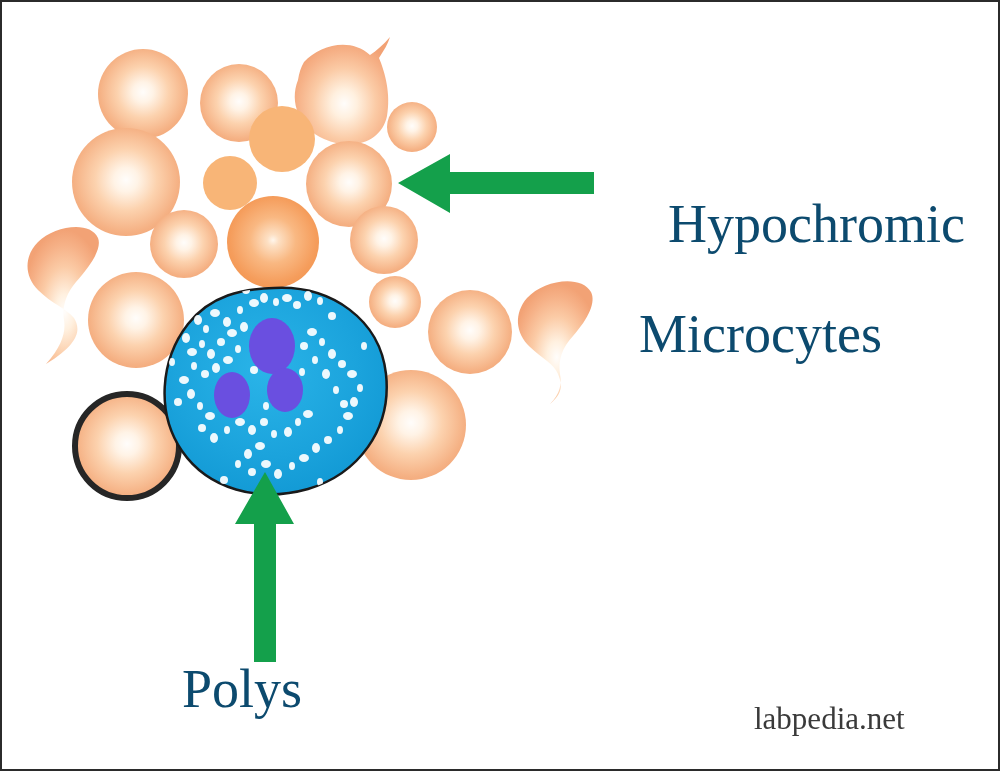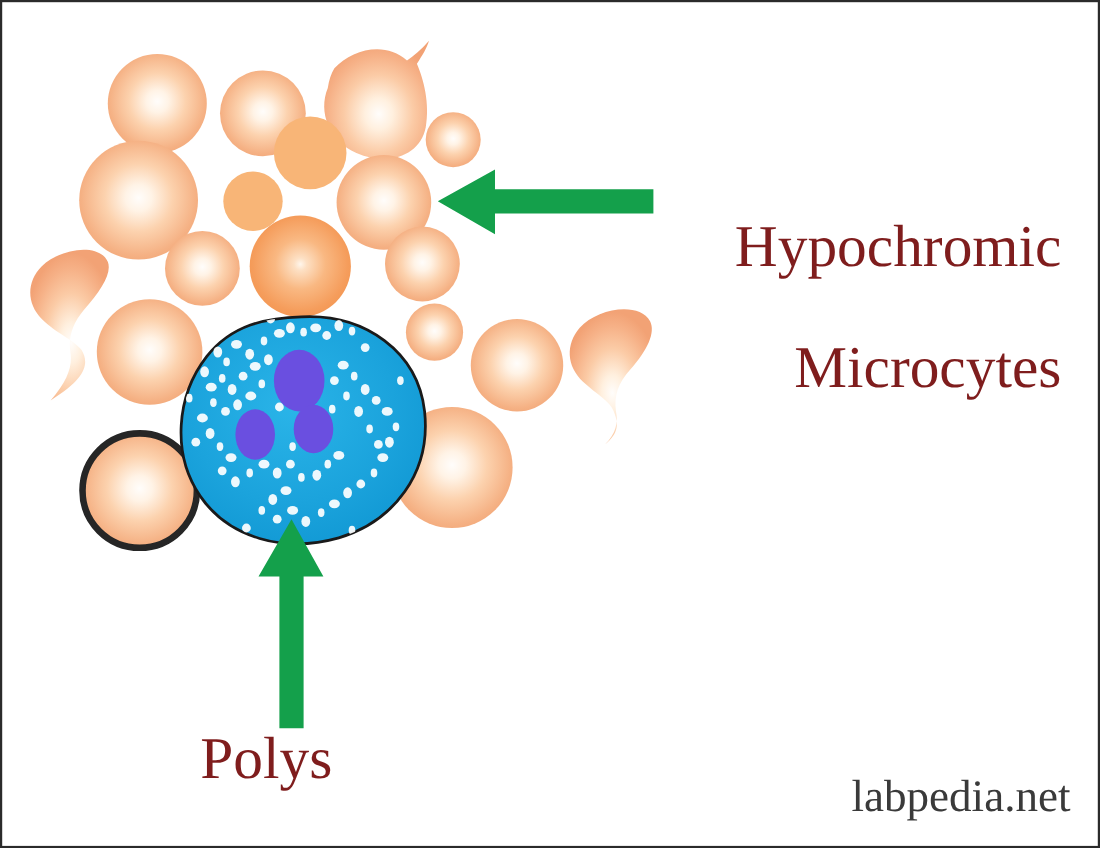--- a/index.html
+++ b/index.html
@@ -23,45 +23,45 @@
   #smear-svg {
     position: absolute;
     left: 0;
     top: 0;
     width: 1000px;
     height: 771px;
     display: block;
   }
   .label {
     position: absolute;
-    color: #7f1d1d;
+    color: #0c4a6e;
     font-family: "Liberation Serif", serif;
     white-space: pre;
     line-height: 1.02;
   }
   #label-hypochromic {
     left: 612px;
     top: 140px;
     font-size: 54px;
     text-align: left;
   }
   #label-hypochromic .line2 {
     display: block;
-    text-align: right;
+    text-align: center;
     margin-left: -58px;
   }
   #label-polys {
     left: 180px;
     top: 660px;
     font-size: 54px;
   }
   #watermark {
-    left: 772px;
+    left: 752px;
     top: 701px;
-    font-size: 41px;
+    font-size: 31px;
     color: #3a3a3a;
     text-align: right;
   }
 </style>
 </head>
 <body>
 
 <div id="figure">
 
   <svg id="smear-svg" viewBox="0 0 1000 771" xmlns="http://www.w3.org/2000/svg">

